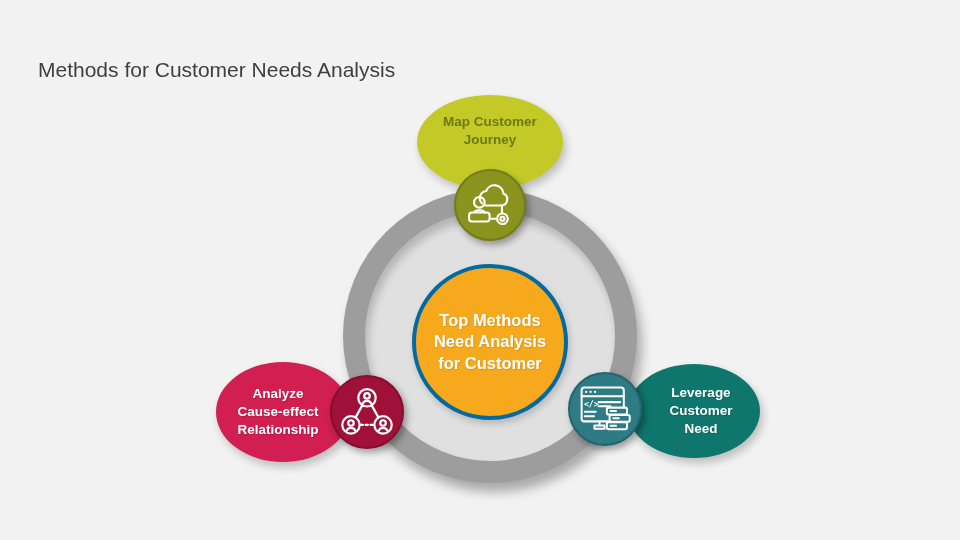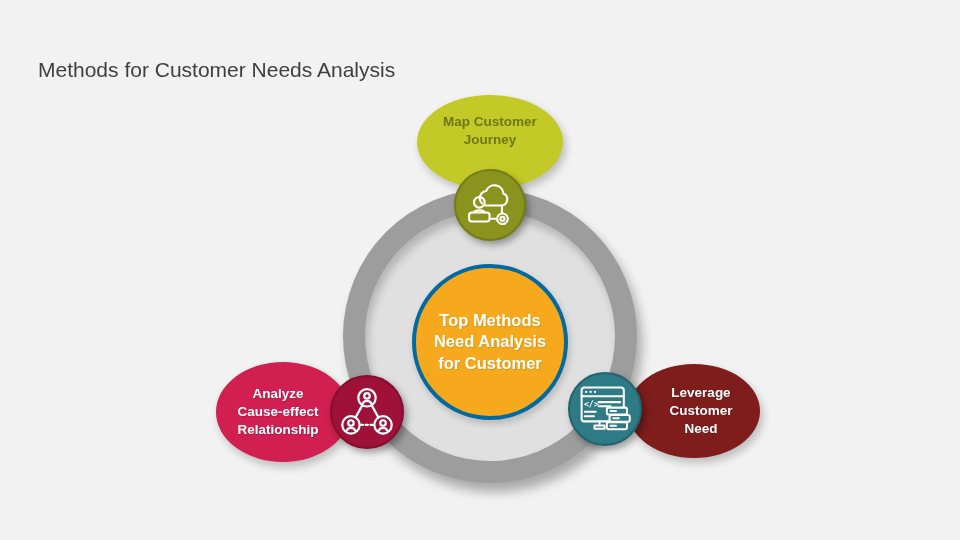--- a/index.html
+++ b/index.html
@@ -68,21 +68,21 @@
     background: #C3CA28; padding-bottom: 22px; box-sizing: border-box;
   }
   .ellipse-top .node-label-line { color: #6E7912; }
   .ellipse-left {
     left: 216px; top: 362px; width: 134px; height: 100px;
     background: #D01F50; padding-right: 10px; box-sizing: border-box;
   }
   .ellipse-left .node-label-line { color: #FFFFFF; text-shadow: 1px 1px 1px rgba(0,0,0,0.15); }
   .ellipse-right {
     left: 628px; top: 364px; width: 132px; height: 94px;
-    background: #7f1d1d; padding-left: 14px; box-sizing: border-box;
+    background: #0f766e; padding-left: 14px; box-sizing: border-box;
   }
   .ellipse-right .node-label-line { color: #FFFFFF; text-shadow: 1px 1px 1px rgba(0,0,0,0.15); }
   
   .icon-circle {
     border-radius: 50%; z-index: 5; box-sizing: border-box;
     box-shadow: 3px 4px 7px rgba(0,0,0,0.35);
     display: flex; align-items: center; justify-content: center;
   }
   .icon-circle svg { display: block; }
   .icon-top {

